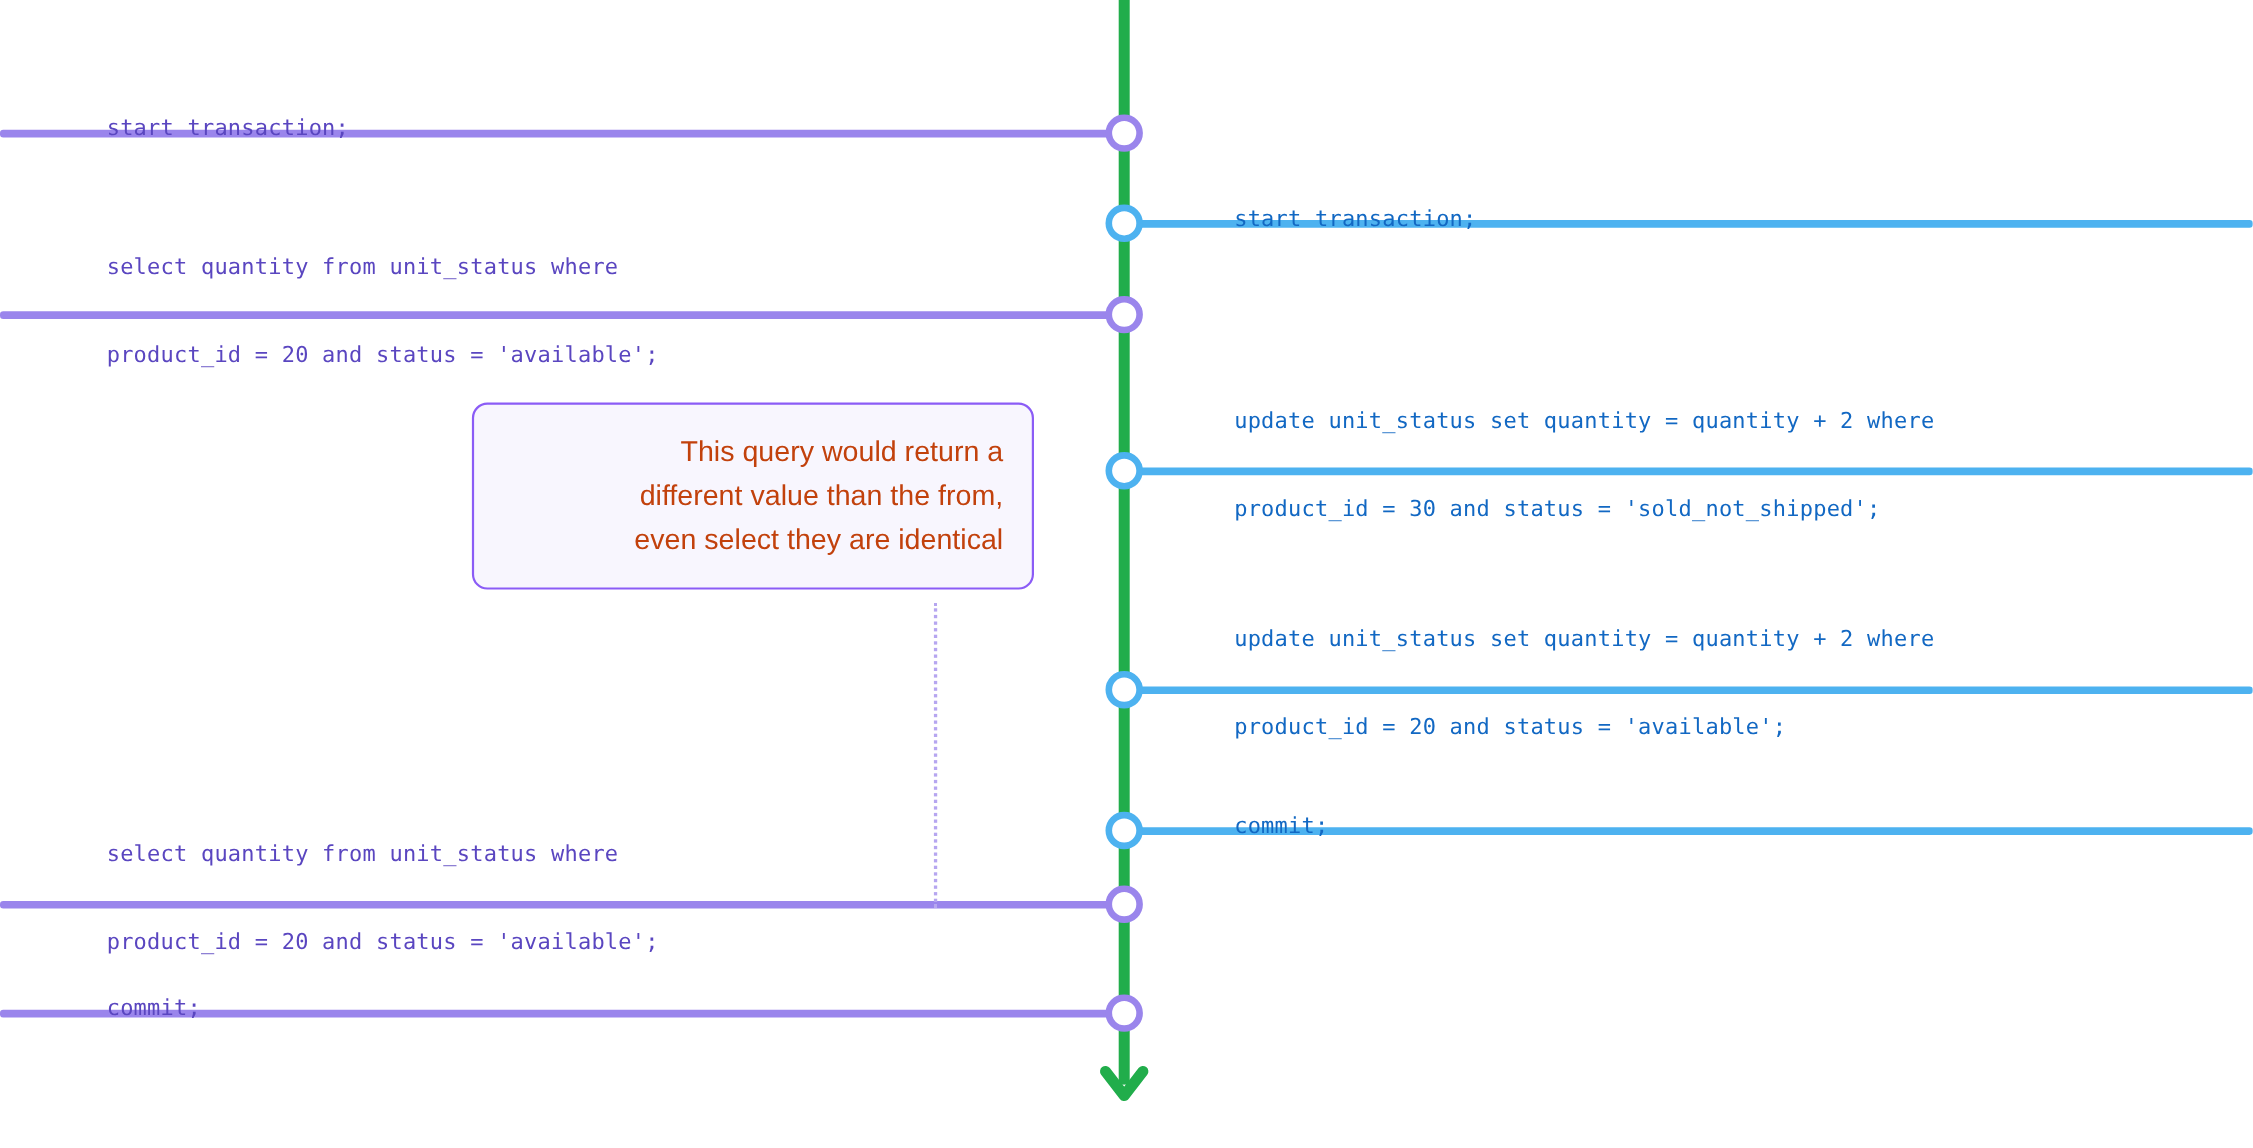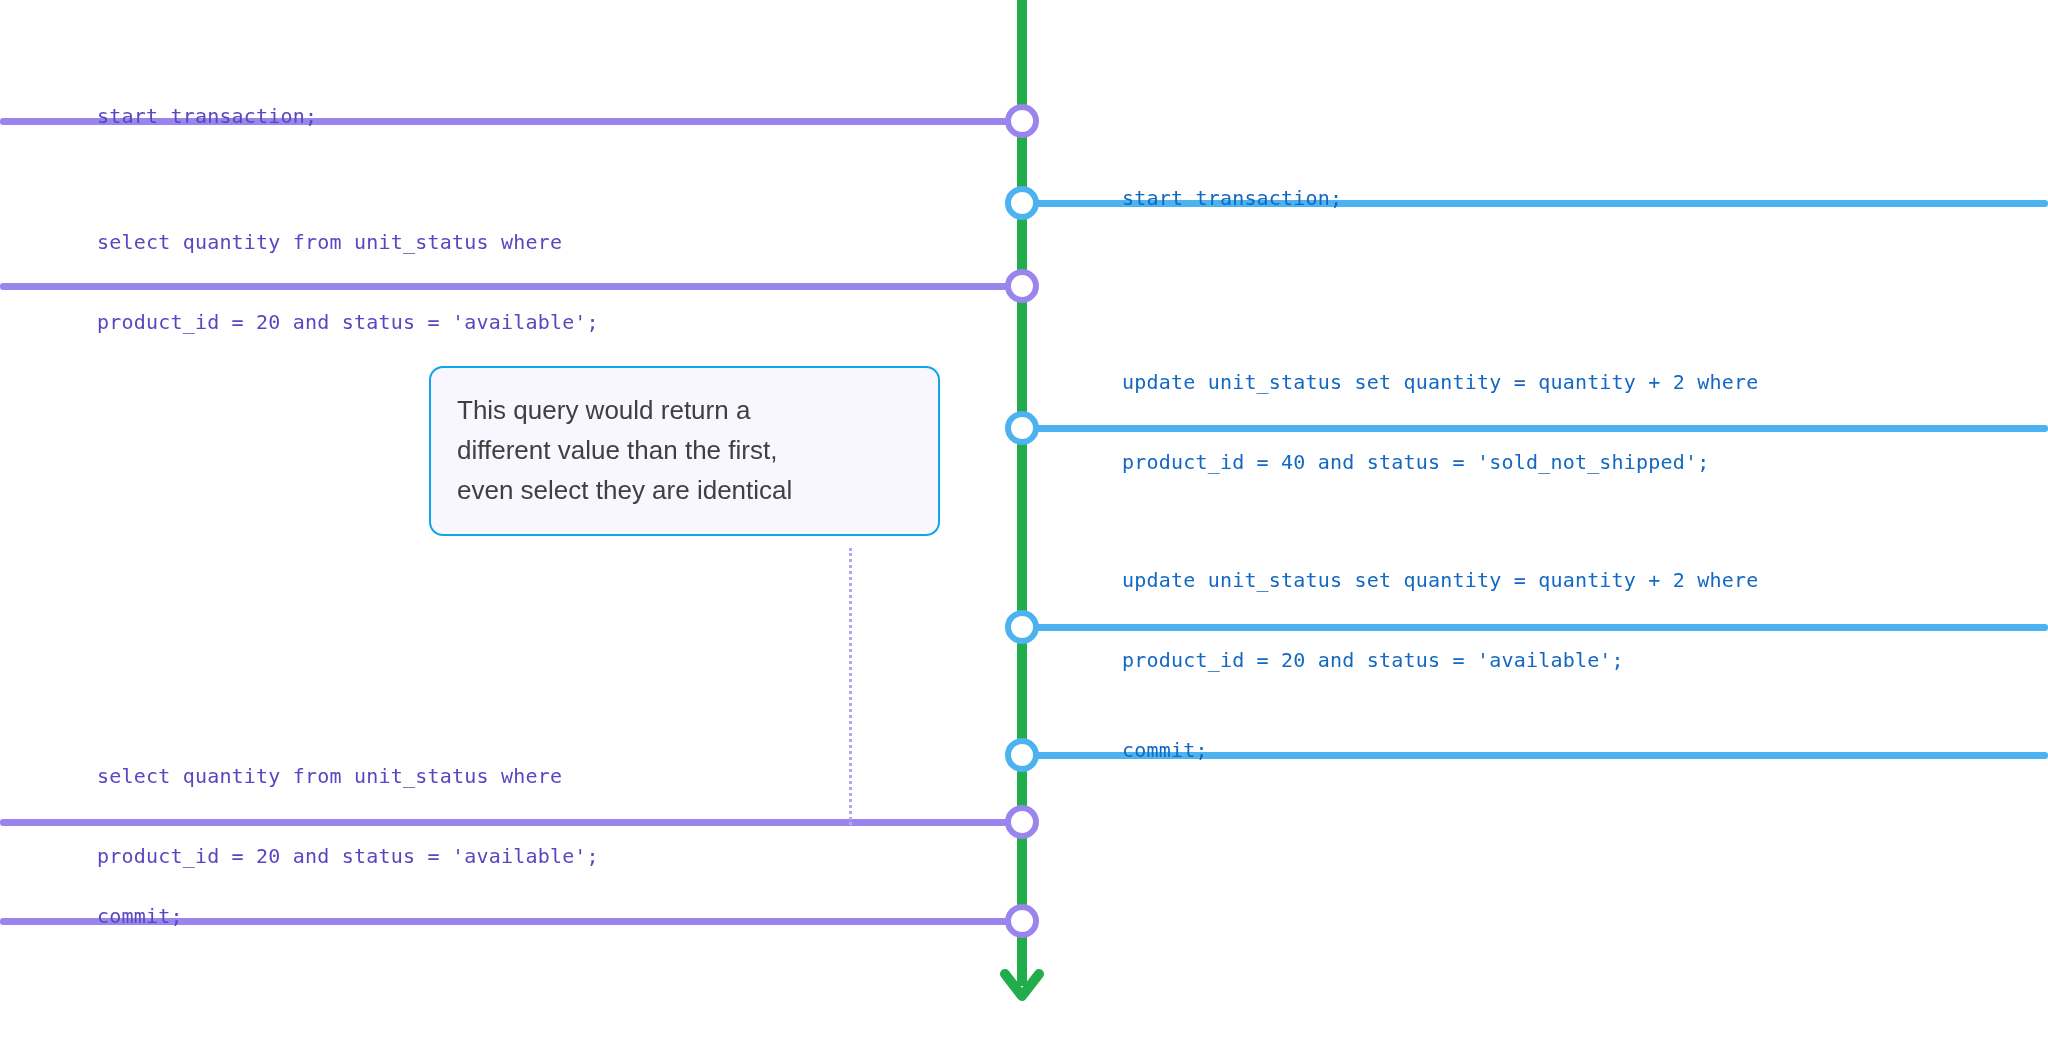--- a/index.html
+++ b/index.html
@@ -42,28 +42,28 @@
   }
   .sql.left-sql{left:48px;color:#5a46c0;}
   .sql.right-sql{left:1073px;color:#1268c3;}
 
   
   .callout{
     position:absolute;
     left:429px;top:366px;width:511px;
     box-sizing:border-box;
     background:#f8f6fe;
-    border:2px solid #0ea5e9;
+    border:2px solid #8b5cf6;
     border-radius:14px;
     padding:22px 26px 24px 26px;
-    text-align:left;
+    text-align:right;
     font-family:"Liberation Sans","DejaVu Sans",sans-serif;
     font-size:26px;
     line-height:40px;
-    color:#404040;
+    color:#c2410c;
   }
   .callout-connector{
     position:absolute;
     left:849px;top:548px;width:0;height:277px;
     border-left:3px dotted #b6a6f0;
   }
 </style>
 </head>
 <body>
 
@@ -110,32 +110,32 @@
   <div class="sql left-sql" style="top:856px;">
     <span>commit;</span>
   </div>
 
   <div class="sql right-sql" style="top:138px;">
     <span>start transaction;</span>
   </div>
 
   <div class="sql right-sql" style="top:322px;">
     <span>update unit_status set quantity = quantity + 2 where</span><br>
-    <span>product_id = 40 and status = 'sold_not_shipped';</span>
+    <span>product_id = 30 and status = 'sold_not_shipped';</span>
   </div>
 
   <div class="sql right-sql" style="top:520px;">
     <span>update unit_status set quantity = quantity + 2 where</span><br>
     <span>product_id = 20 and status = 'available';</span>
   </div>
 
   <div class="sql right-sql" style="top:690px;">
     <span>commit;</span>
   </div>
 
   <div class="callout">
     <div>This query would return a</div>
-    <div>different value than the first,</div>
+    <div>different value than the from,</div>
     <div>even select they are identical</div>
   </div>
   <div class="callout-connector"></div>
 
 </div>
 
 </body></html>

